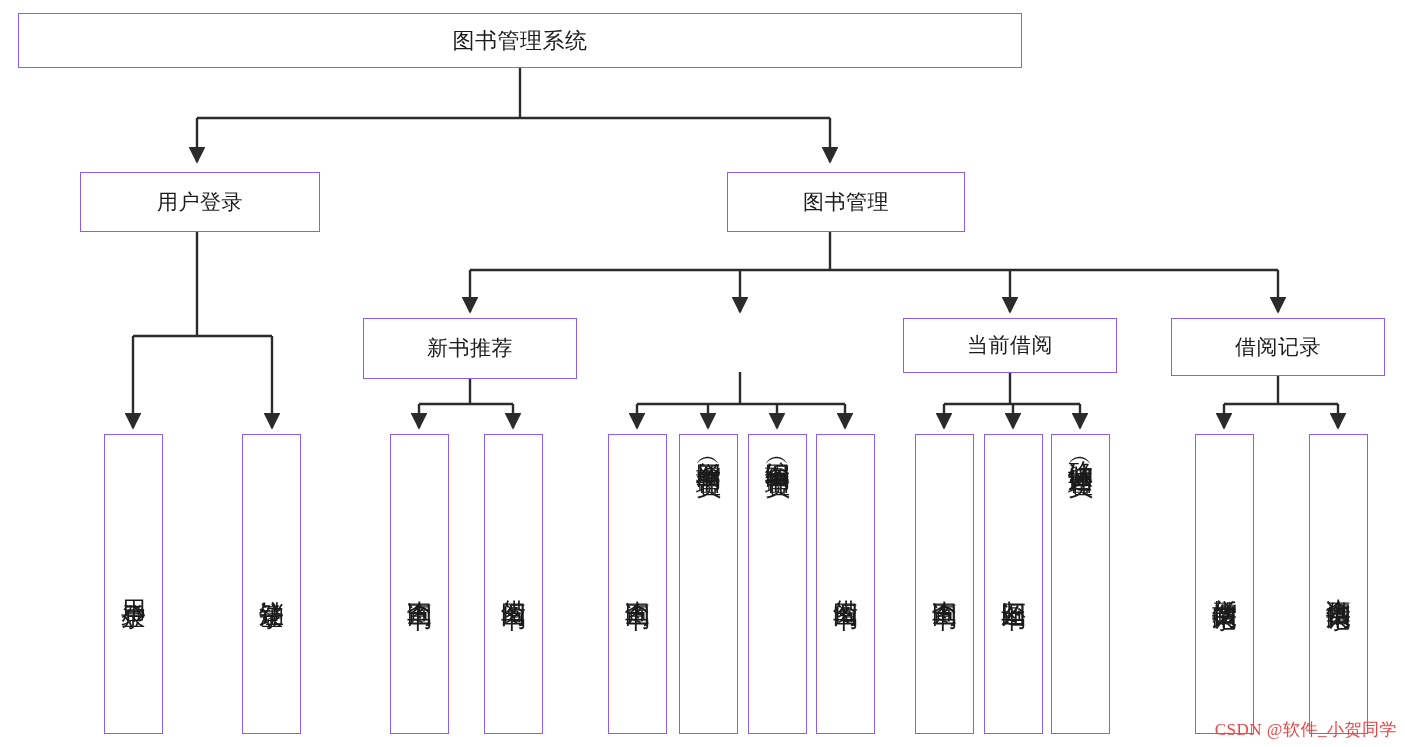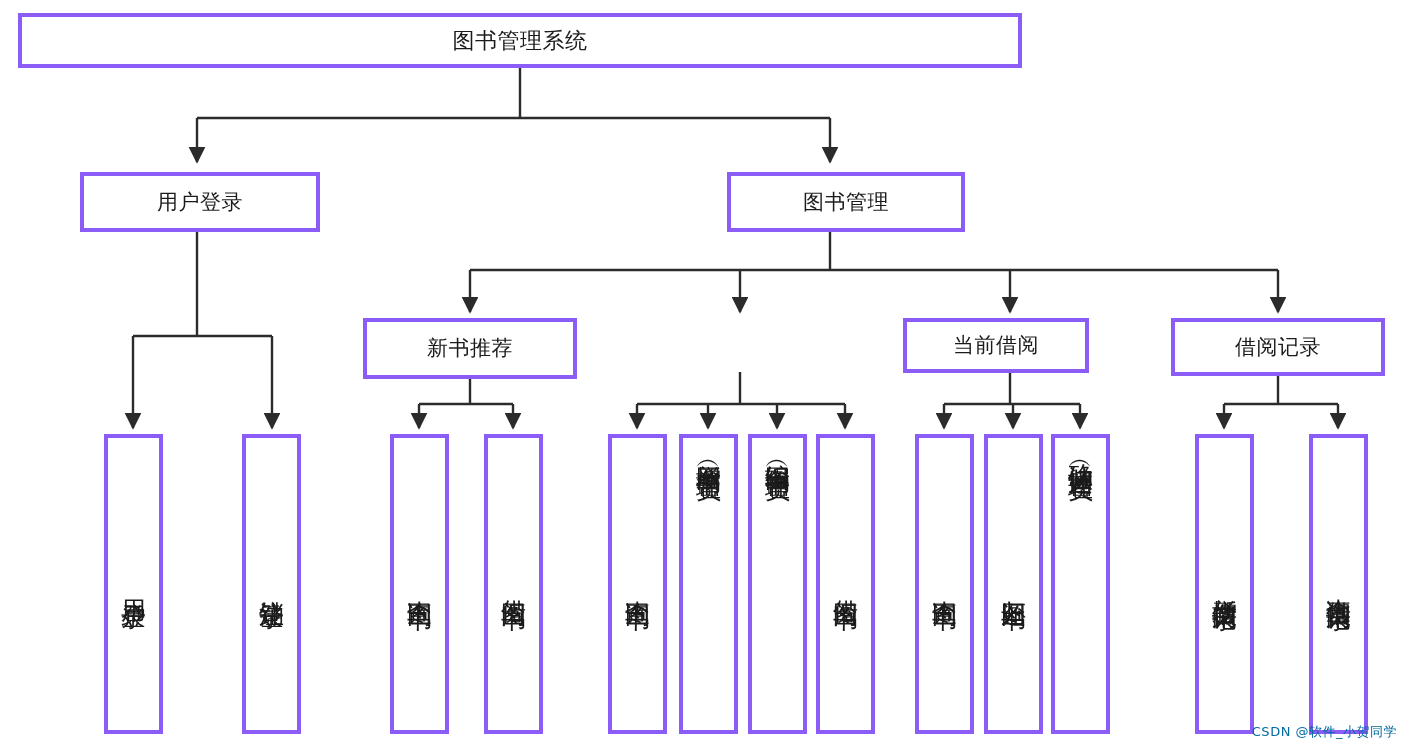--- a/index.html
+++ b/index.html
@@ -20,21 +20,21 @@
     left: 0;
     top: 0;
     width: 1405px;
     height: 747px;
     pointer-events: none;
   }
   .node {
     position: absolute;
     box-sizing: border-box;
     background: #ffffff;
-    border: 4px solid #8b5cf6;
+    border: 1px solid #8b5cf6;
     display: flex;
     align-items: center;
     justify-content: center;
     z-index: 2;
   }
   .node .label {
     color: #1b1b1b;
     line-height: 1.18;
     text-align: center;
     white-space: pre;
@@ -63,25 +63,26 @@
     max-height: 282px;
   }
   .node.vert.toplead .label {
     align-self: flex-start;
     margin-top: 6px;
   }
   .watermark {
     position: absolute;
     right: 8px;
     bottom: 6px;
-    font-size: 13px;
-    color: #0369a1;
+    font-size: 17px;
+    color: #ef4444;
     z-index: 5;
     white-space: nowrap;
     letter-spacing: 0.5px;
+    font-family: Liberation Serif, serif;
   }
 </style>
 </head>
 <body>
 
 <div id="canvas">
 
   <svg class="connectors" viewBox="0 0 1405 747">
     <defs>
       <marker id="arrow" viewBox="0 0 10 10" refX="9" refY="5" markerWidth="7" markerHeight="7" orient="auto-start-reverse">
@@ -142,21 +143,21 @@
 
   <div class="node horiz" style="left:711px; top:172px; width:238px; height:60px;margin-left:16px;">
     <span class="label">图书管理</span>
   </div>
 
   <div class="node horiz" style="left:363px; top:318px; width:214px; height:61px;">
     <span class="label">新书推荐</span>
   </div>
 
 
-  <div class="node horiz" style="left:903px; top:318px; width:186px; height:55px;">
+  <div class="node horiz" style="left:903px; top:318px; width:214px; height:55px;">
     <span class="label">当前借阅</span>
   </div>
 
   <div class="node horiz" style="left:1171px; top:318px; width:214px; height:58px;">
     <span class="label">借阅记录</span>
   </div>
 
   <div class="node vert" style="left:104px; top:434px; width:59px; height:300px;">
     <span class="label">用户登录</span>
   </div>

